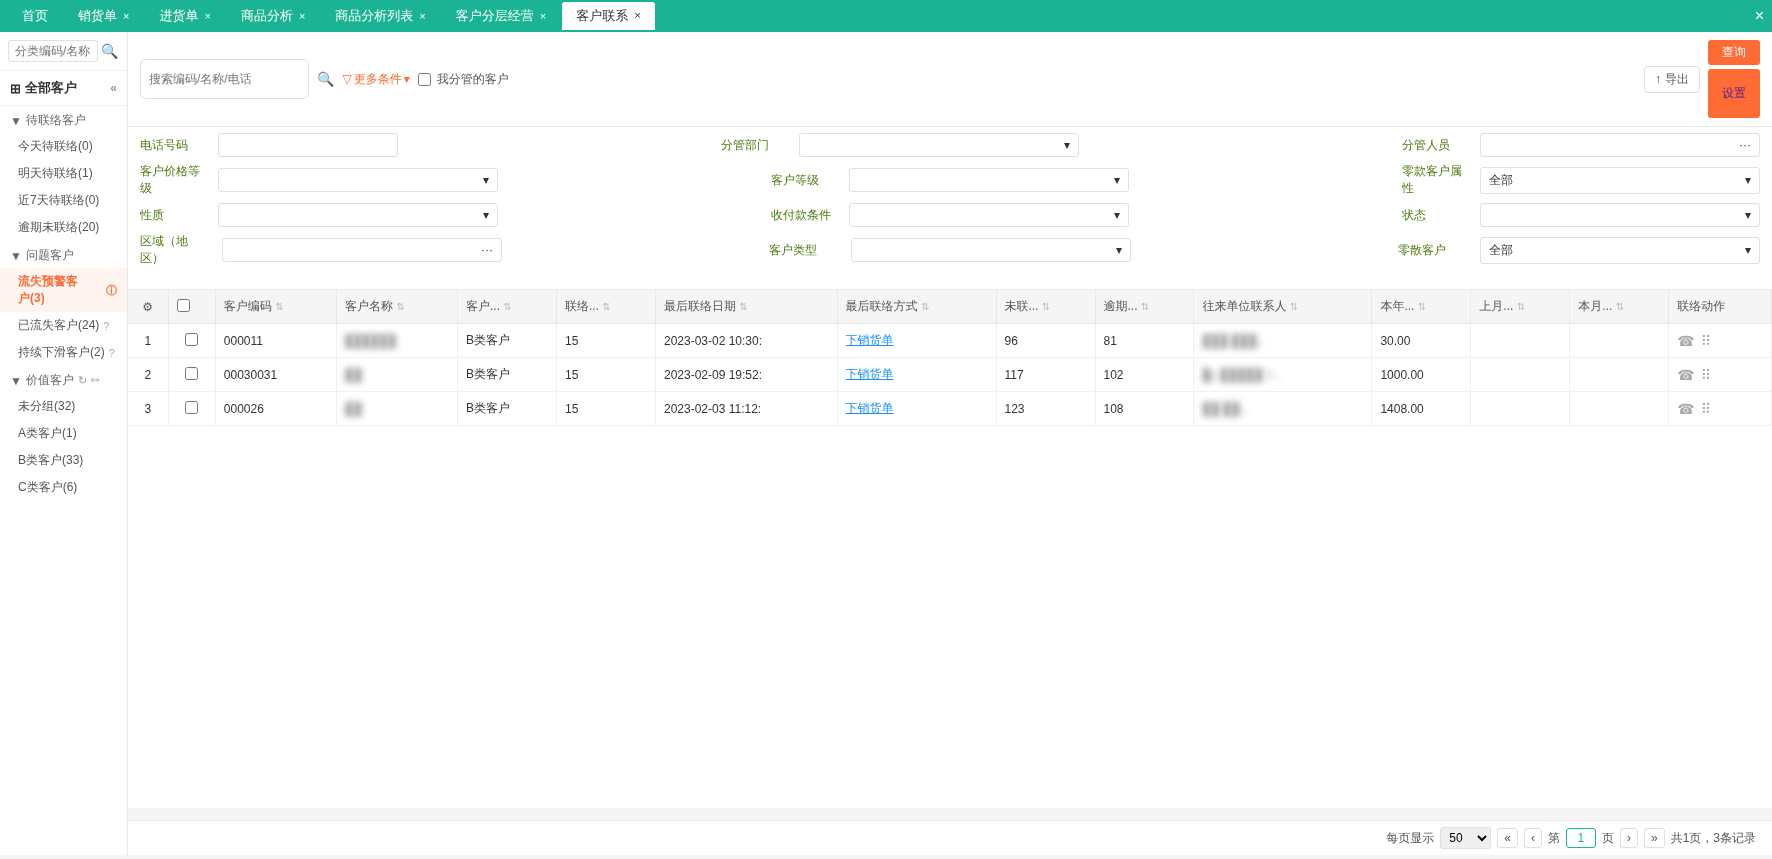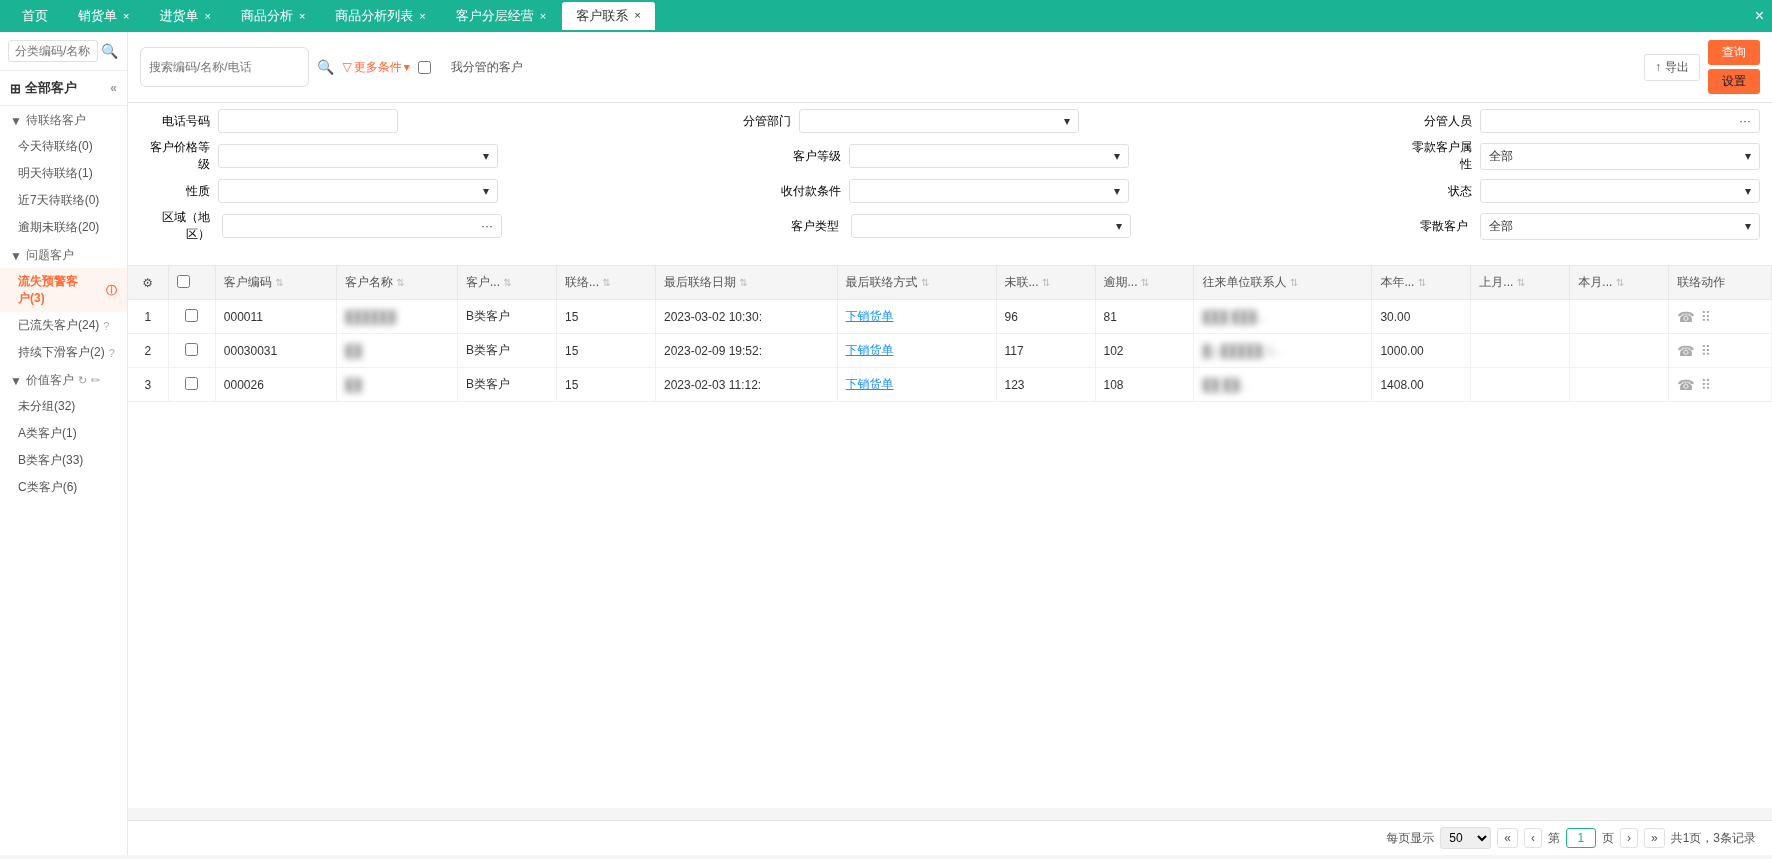--- a/index.html
+++ b/index.html
@@ -32,30 +32,30 @@
     .tooltip-box { background: #fff; border: 1px solid #e0e0e0; border-radius: 4px; padding: 6px 10px; font-size: 12px; color: #666; box-shadow: 0 2px 8px rgba(0,0,0,0.1); position: absolute; left: 30px; top: 230px; z-index: 100; max-width: 200px; }
 
     
     .content { flex: 1; display: flex; flex-direction: column; overflow: hidden; background: #f5f5f5; }
 
     
     .toolbar { background: #fff; padding: 8px 12px; display: flex; align-items: center; gap: 8px; border-bottom: 1px solid #e8e8e8; }
     .toolbar-search { border: 1px solid #e0e0e0; border-radius: 6px; padding: 12px 8px; font-size: 12px; width: 169px; outline: none; }
     .toolbar-search-icon { color: #ff6b35; font-size: 14px; cursor: pointer; }
     .toolbar-filter { color: #ff6b35; font-size: 12px; cursor: pointer; display: flex; align-items: center; gap: 2px; }
-    .toolbar-checkbox { display: flex; align-items: center; gap: 20px; font-size: 12px; color: #555; cursor: pointer; }
+    .toolbar-checkbox { display: flex; align-items: center; gap: 6px; font-size: 12px; color: #555; cursor: pointer; }
     .toolbar-right { margin-left: auto; display: flex; align-items: center; gap: 8px; }
     .btn-export { background: #fff; border: 1px solid #e0e0e0; color: #555; padding: 4px 10px; border-radius: 3px; cursor: pointer; font-size: 12px; display: flex; align-items: center; gap: 4px; }
     .btn-query { background: #ff6b35; border: none; color: #fff; padding: 4px 14px; border-radius: 3px; cursor: pointer; font-size: 12px; }
-    .btn-settings { background: #ff6b35; border: none; color: #0f172a; padding: 4px 10px; border-radius: 3px; cursor: pointer; font-size: 12px; }
+    .btn-settings { background: #ff6b35; border: none; color: #4c1d95; padding: 16px 10px; border-radius: 3px; cursor: pointer; font-size: 12px; }
 
     
     .filter-panel { background: #fff; border-bottom: 1px solid #e8e8e8; padding: 6px 12px; }
     .filter-row { display: flex; align-items: center; gap: 8px; margin-bottom: 6px; }
-    .filter-label { font-size: 12px; color: #000000; width: 70px; text-align: right; flex-shrink: 0; }
+    .filter-label { font-size: 12px; color: #4d7c0f; width: 70px; flex-shrink: 0; }
     .filter-input { border: 1px solid #e0e0e0; border-radius: 3px; padding: 4px 8px; font-size: 12px; width: 180px; outline: none; }
     .filter-select { border: 1px solid #e0e0e0; border-radius: 3px; padding: 4px 8px; font-size: 12px; width: 200px; background: #fff; display: flex; align-items: center; justify-content: space-between; cursor: pointer; }
     .filter-select-wide { width: 280px; }
 
     
     .table-container { flex: 1; overflow: auto; background: #fff; margin: 0; }
     table { width: 100%; border-collapse: collapse; font-size: 12px; }
     thead tr { background: #f5f5f5; }
     thead th { padding: 8px 8px; border-bottom: 1px solid #e8e8e8; border-right: 1px solid #e8e8e8; text-align: left; font-weight: normal; color: #555; white-space: nowrap; cursor: pointer; }
     thead th.sticky-num { width: 40px; text-align: center; }

